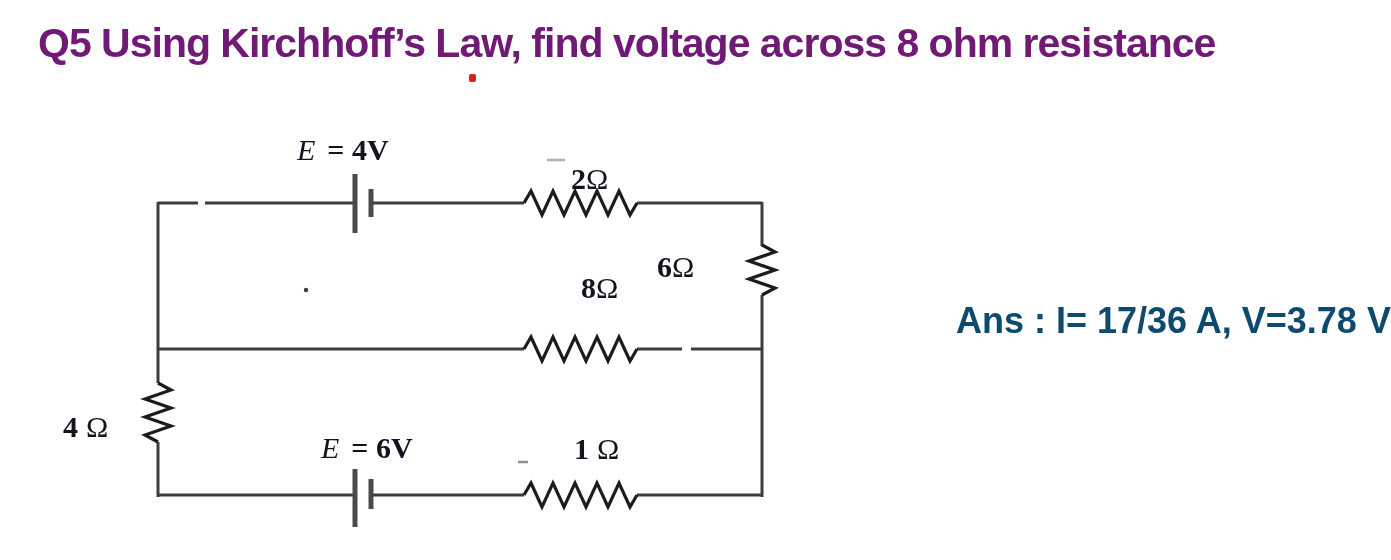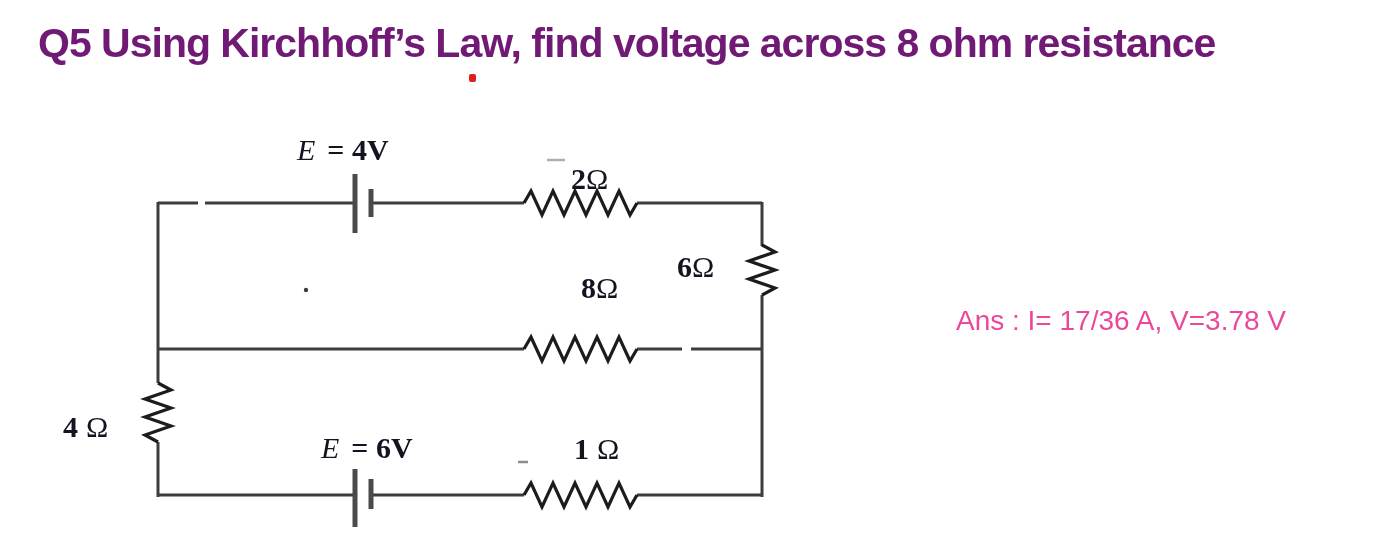--- a/index.html
+++ b/index.html
@@ -12,22 +12,22 @@
            background:#df1f1f;border-radius:2px;}
   .circuit-svg{position:absolute;left:0;top:0;width:1391px;height:560px;}
   .clabel{position:absolute;font-family:"Liberation Serif",serif;font-size:30px;
           line-height:38px;color:#141420;white-space:nowrap;}
   .clabel .sym{font-style:italic;font-weight:400;}
   .clabel .val{font-weight:700;margin-left:12px;}
   .clabel .rv{font-weight:700;font-style:normal;}
   .clabel .unit{font-weight:400;}
   .clabel .rv.spaced{margin-right:8px;}
   .answer{position:absolute;left:956px;top:301px;
-          font-family:"Liberation Sans",sans-serif;font-size:28px;line-height:40px;
-          color:#ec4899;white-space:nowrap;}
+          font-family:"Liberation Sans",sans-serif;font-size:36px;line-height:40px;
+          color:#0c4a6e;white-space:nowrap;font-weight:bold;}
 </style>
 </head>
 <body>
 
 <div class="page">
 
   <h1 class="title">Q5 Using Kirchhoff’s Law, find voltage across 8 ohm resistance</h1>
 
   <span class="red-dot"></span>
 
@@ -71,21 +71,21 @@
   </svg>
 
   <div class="clabel" style="left:297px;top:131px;">
     <span class="sym">E</span><span class="val">= 4V</span>
   </div>
 
   <div class="clabel" style="left:571px;top:133px;margin-top:27px;">
     <span class="rv">2</span><span class="unit">Ω</span>
   </div>
 
-  <div class="clabel" style="left:677px;top:248px;font-family:Liberation Serif, serif;">
+  <div class="clabel" style="left:657px;top:248px;font-family:Liberation Serif, serif;">
     <span class="rv">6</span><span class="unit">Ω</span>
   </div>
 
   <div class="clabel" style="left:581px;top:269px;">
     <span class="rv">8</span><span class="unit">Ω</span>
   </div>
 
   <div class="clabel" style="left:63px;top:389px;margin-top:19px;">
     <span class="rv spaced">4</span><span class="unit">Ω</span>
   </div>

